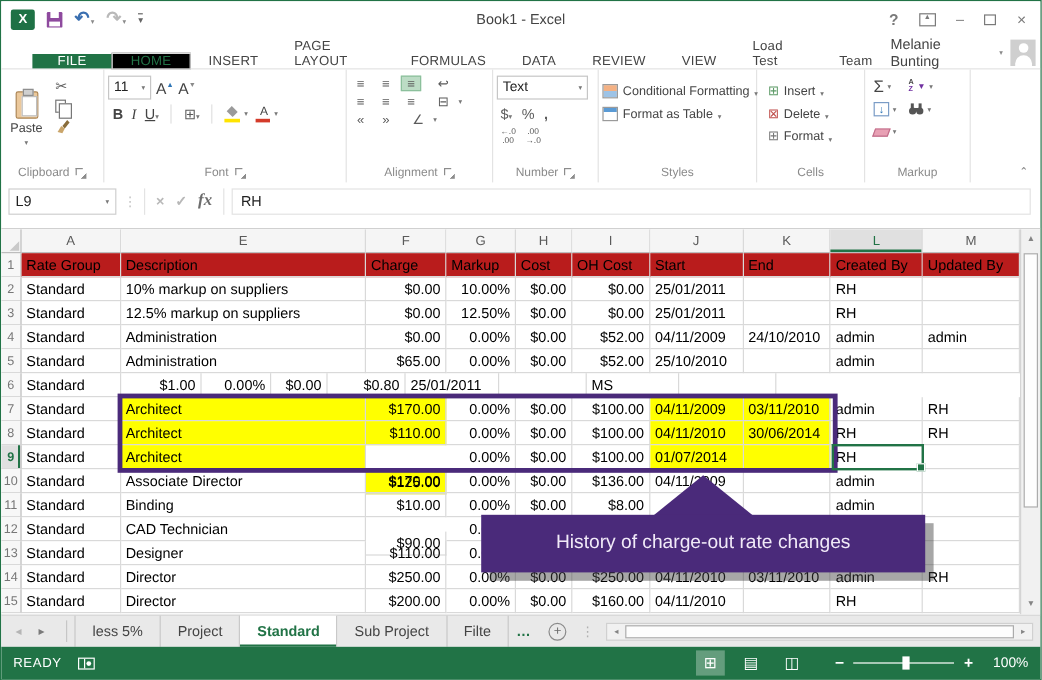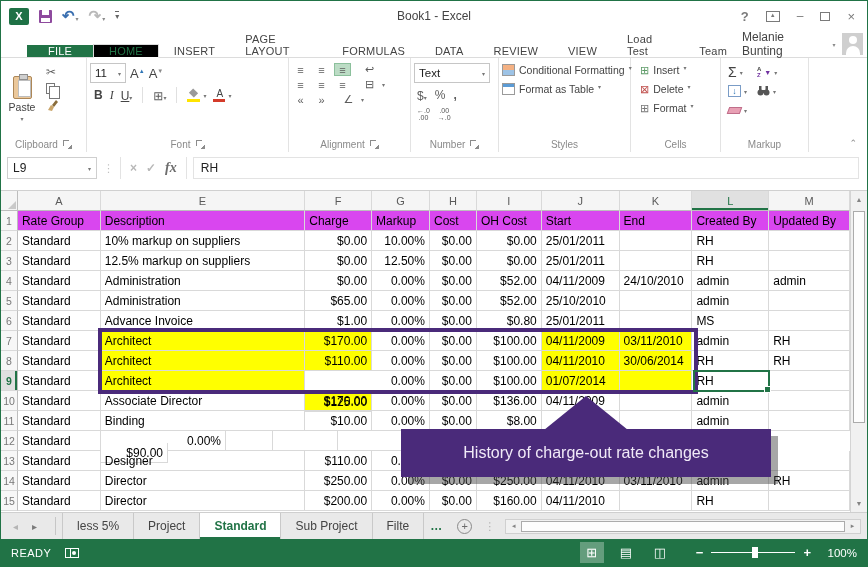--- a/index.html
+++ b/index.html
@@ -71,21 +71,21 @@
   .fillic i{position:absolute;top:1px;left:3px;width:7px;height:6px;background:#9a9a9a;transform:rotate(45deg);}
   .fillic b{position:absolute;bottom:0;left:0;width:13px;height:3px;background:#ffe400;}
   .fcic{position:relative;width:13px;height:13px;font-size:10px;color:#444;text-align:center;line-height:10px;}
   .fcic b{position:absolute;bottom:0;left:0;width:12px;height:3px;background:#d43b2a;}
   
   .ai{width:17px;height:13px;display:flex;align-items:center;justify-content:center;font-size:11px;color:#5c5c5c;}
   .ai.sel{background:#bcdcc5;border:1px solid #8cc09c;}
   
   .decb{font-size:7px;line-height:7px;color:#555;text-align:center;}
   
-  .srow{display:flex;align-items:flex-start;gap:4px;font-size:10.5px;color:#444;height:18px;white-space:nowrap;}
+  .srow{display:flex;align-items:flex-end;gap:4px;font-size:10.5px;color:#444;height:18px;white-space:nowrap;}
   .sic{width:13px;height:12px;border:1px solid #9a9a9a;flex:0 0 auto;}
   .sic.cf{background:linear-gradient(180deg,#f4b183 50%,#9dc3e6 50%);}
   .sic.ft{background:linear-gradient(180deg,#5b9bd5 32%,#fff 32%);}
   .sic.cs{background:linear-gradient(90deg,#ffd966 50%,#f8cbad 50%);}
   .cic{font-size:11px;}
   .cic.ins{color:#5e9b68;}
   .cic.del{color:#c0504d;}
   .cic.fmt{color:#777;}
   
   .erow{display:flex;align-items:center;gap:3px;height:18px;}
@@ -114,21 +114,21 @@
   .chcell{height:20px;background:#f5f5f5;border-right:1px solid #d9d9d9;border-bottom:1px solid #bdbdbd;
     font-size:11px;color:#5a5a5a;display:flex;align-items:center;justify-content:center;}
   .chcell.sel{background:#e0e0e0;color:#217346;box-shadow:inset 0 -2px #217346;}
   .grow{display:flex;height:20px;}
   .rowhdr{width:17px;height:20px;background:#f7f7f7;border-right:1px solid #bdbdbd;border-bottom:1px solid #d9d9d9;
     font-size:10.5px;color:#777;display:flex;align-items:center;justify-content:center;}
   .rowhdr.sel{color:#217346;font-weight:bold;background:#e0e0e0;box-shadow:inset -2px 0 #217346;}
   .cell{height:20px;border-right:1px solid #d9d9d9;border-bottom:1px solid #d9d9d9;font-size:12px;color:#000;
     display:flex;align-items:center;padding:0 4px;white-space:nowrap;overflow:hidden;}
   .cell.r{justify-content:flex-end;}
-  .cell.hdrcell{background:#d946ef;color:#000;}
+  .cell.hdrcell{background:#b91c1c;color:#000;}
   .cell.yellow{background:#ffff00;}
   
   .hlbox{position:absolute;left:97px;top:137px;width:600px;height:66px;border:4px solid #4a2a7a;z-index:5;pointer-events:none;}
   .selcell{position:absolute;left:692px;top:179px;width:77px;height:22px;border:2px solid #217346;z-index:6;pointer-events:none;}
   .selcell::after{content:"";position:absolute;right:-3px;bottom:-3px;width:5px;height:5px;background:#217346;border:1px solid #fff;}
   .callout{position:absolute;left:400px;top:238px;width:370px;height:48px;background:#4a2a7a;z-index:10;
     display:flex;align-items:center;justify-content:center;color:#f1eaf8;font-size:16px;
     box-shadow:7px 7px 0 rgba(60,60,60,.45);}
   .callout-arrow{position:absolute;left:543px;top:205px;width:0;height:0;border-left:42px solid transparent;
     border-right:42px solid transparent;border-bottom:34px solid #4a2a7a;z-index:10;}
@@ -510,21 +510,20 @@
           <div class="cell r" style="width: 47px;">$0.00</div>
           <div class="cell r" style="width: 65px;">$52.00</div>
           <div class="cell" style="width: 78px;">25/10/2010</div>
           <div class="cell" style="width: 73px;"></div>
           <div class="cell" style="width: 77px;">admin</div>
           <div class="cell" style="width: 81px;"></div>
         </div>
         <div class="grow">
           <div class="rowhdr">6</div>
           <div class="cell" style="width: 83px;">Standard</div>
-          <div class="cell" style="width: 205px;">Advance Invoice</div>
           <div class="cell r" style="width: 67px;">$1.00</div>
           <div class="cell r" style="width: 58px;">0.00%</div>
           <div class="cell r" style="width: 47px;">$0.00</div>
           <div class="cell r" style="width: 65px;">$0.80</div>
           <div class="cell" style="width: 78px;">25/01/2011</div>
           <div class="cell" style="width: 73px;"></div>
           <div class="cell" style="width: 77px;">MS</div>
           <div class="cell" style="width: 81px;"></div>
         </div>
         <div class="grow">
@@ -588,20 +587,21 @@
           <div class="cell r" style="width: 47px;">$0.00</div>
           <div class="cell r" style="width: 65px;">$8.00</div>
           <div class="cell" style="width: 78px;"></div>
           <div class="cell" style="width: 73px;"></div>
           <div class="cell" style="width: 77px;">admin</div>
           <div class="cell" style="width: 81px;"></div>
         </div>
         <div class="grow">
           <div class="rowhdr">12</div>
           <div class="cell" style="width: 83px;">Standard</div>
+          <div class="cell" style="width: 205px;">CAD Technician</div>
           <div class="cell r" style="width: 67px; margin-top: 12px;">$90.00</div>
           <div class="cell r" style="width: 58px;">0.00%</div>
           <div class="cell r" style="width: 47px;"></div>
           <div class="cell r" style="width: 65px;"></div>
           <div class="cell" style="width: 78px;"></div>
           <div class="cell" style="width: 73px;"></div>
           <div class="cell" style="width: 77px;"></div>
           <div class="cell" style="width: 81px;"></div>
         </div>
         <div class="grow">

